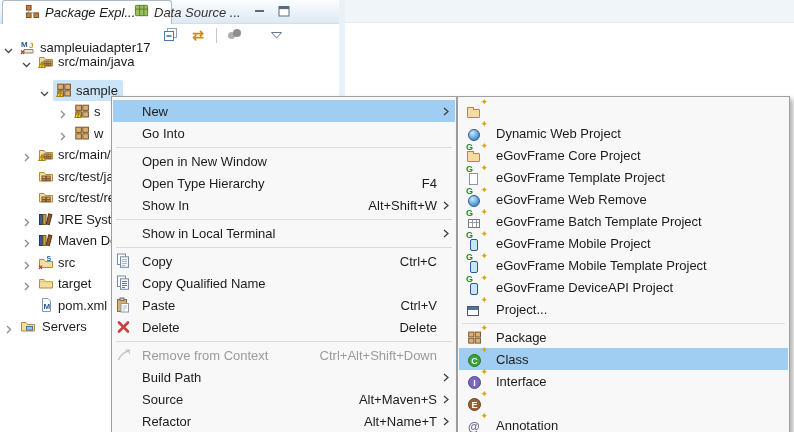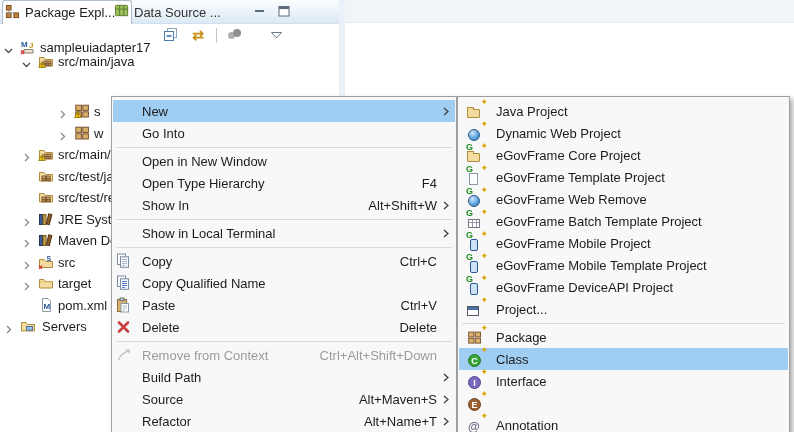--- a/index.html
+++ b/index.html
@@ -8,21 +8,21 @@
        font-family:"Liberation Sans",sans-serif;font-size:13px;color:#1c1c1c;}
 
   
   .editor-strip{position:absolute;left:345px;top:0;right:0;height:23px;background:#F0F5FA;border-bottom:1px solid #E4EAF1;}
   .splitter{position:absolute;left:339px;top:0;width:6px;height:432px;background:#E9F1F9;}
 
   
   .panel{position:absolute;left:0;top:0;width:339px;height:432px;background:#fff;}
   .tabbar{position:absolute;left:0;top:0;width:339px;height:24px;
           background:linear-gradient(#FBFDFE,#DCE9F5);border-bottom:1px solid #D2DFEC;}
-  .tab{position:absolute;top:0;height:24px;display:flex;align-items:center;gap:5px;padding:0 2px;white-space:nowrap;}
+  .tab{position:absolute;top:0;height:24px;display:flex;align-items:center;gap:5px;padding:0 22px;white-space:nowrap;font-style:italic;}
   .tab.active{left:2px;background:#fff;border:1px solid #AEBCCA;border-bottom:none;border-radius:3px 3px 0 0;}
   .tab.inactive{left:112px;color:#333;}
   .winctl{position:absolute;top:5px;display:flex;align-items:center;}
   .winctl svg{display:block;}
   .btn-min{left:254px;} .btn-max{left:278px;}
 
   .toolbar{position:absolute;top:26px;right:54px;height:18px;display:flex;align-items:center;gap:9px;}
   .tbtn{display:flex;align-items:center;justify-content:center;width:18px;height:18px;}
   .tsep{width:1px;height:15px;background:#C6C6C6;}
   .link-glyph{font-size:14px;font-weight:bold;color:#C89018;line-height:1;}
@@ -176,20 +176,38 @@
                 <rect x="6" y="10.9" width="3" height="1.8"></rect>
                 <rect x="10" y="10.9" width="3" height="1.8"></rect>
               </g>
               <path d="M4 8.5 l3.4 6 h-6.8 z" fill="#FFD21C" stroke="#8A6D00" stroke-width=".8"></path>
               <rect x="3.6" y="10.4" width=".9" height="2.2" fill="#4A3A00"></rect>
               <rect x="3.6" y="13.1" width=".9" height=".9" fill="#4A3A00"></rect>
             </svg></span>
         <span class="tlb" style="left:56px">src/main/java</span>
       </div>
 
+      <div class="trow" style="top:54px">
+        <span class="selband" style="left:53px;width:70px"></span>
+        <span class="tch" style="left:40px"><svg width="9" height="9">
+              <path d="M1 3 L4.5 6.5 L8 3" fill="none" stroke="#4A4A4A" stroke-width="1.3"></path>
+            </svg></span>
+        <span class="tico" style="left:56px"><svg width="16" height="16">
+              <g stroke="#7A5230" fill="#D9B06C">
+                <rect x="1.8" y="2.2" width="5.6" height="5.2"></rect>
+                <rect x="8.8" y="2.2" width="5.6" height="5.2"></rect>
+                <rect x="1.8" y="8.8" width="5.6" height="5.2"></rect>
+                <rect x="8.8" y="8.8" width="5.6" height="5.2"></rect>
+              </g>
+              <path d="M4 8.5 l3.4 6 h-6.8 z" fill="#FFD21C" stroke="#8A6D00" stroke-width=".8"></path>
+              <rect x="3.6" y="10.4" width=".9" height="2.2" fill="#4A3A00"></rect>
+              <rect x="3.6" y="13.1" width=".9" height=".9" fill="#4A3A00"></rect>
+            </svg></span>
+        <span class="tlb" style="left:74px">sample</span>
+      </div>
 
       <div class="trow" style="top:75px">
         <span class="tch" style="left:58px"><svg width="9" height="9">
               <path d="M3 1 L6.5 4.5 L3 8" fill="none" stroke="#8A8A8A" stroke-width="1.3"></path>
             </svg></span>
         <span class="tico" style="left:74px"><svg width="16" height="16">
               <g stroke="#7A5230" fill="#D9B06C">
                 <rect x="1.8" y="2.2" width="5.6" height="5.2"></rect>
                 <rect x="8.8" y="2.2" width="5.6" height="5.2"></rect>
                 <rect x="1.8" y="8.8" width="5.6" height="5.2"></rect>
@@ -467,21 +485,20 @@
 
   </div>
 
   <div class="menu sub-menu">
 
     <div class="smi">
       <span class="mic">
           <span class="b-folder"></span>
           <span class="star">✦</span>
         </span>
-      <span class="ml">Java Project</span>
     </div>
 
     <div class="smi">
       <span class="mic">
           <span class="b-globe"></span>
           <span class="star">✦</span>
         </span>
       <span class="ml">Dynamic Web Project</span>
     </div>
 

